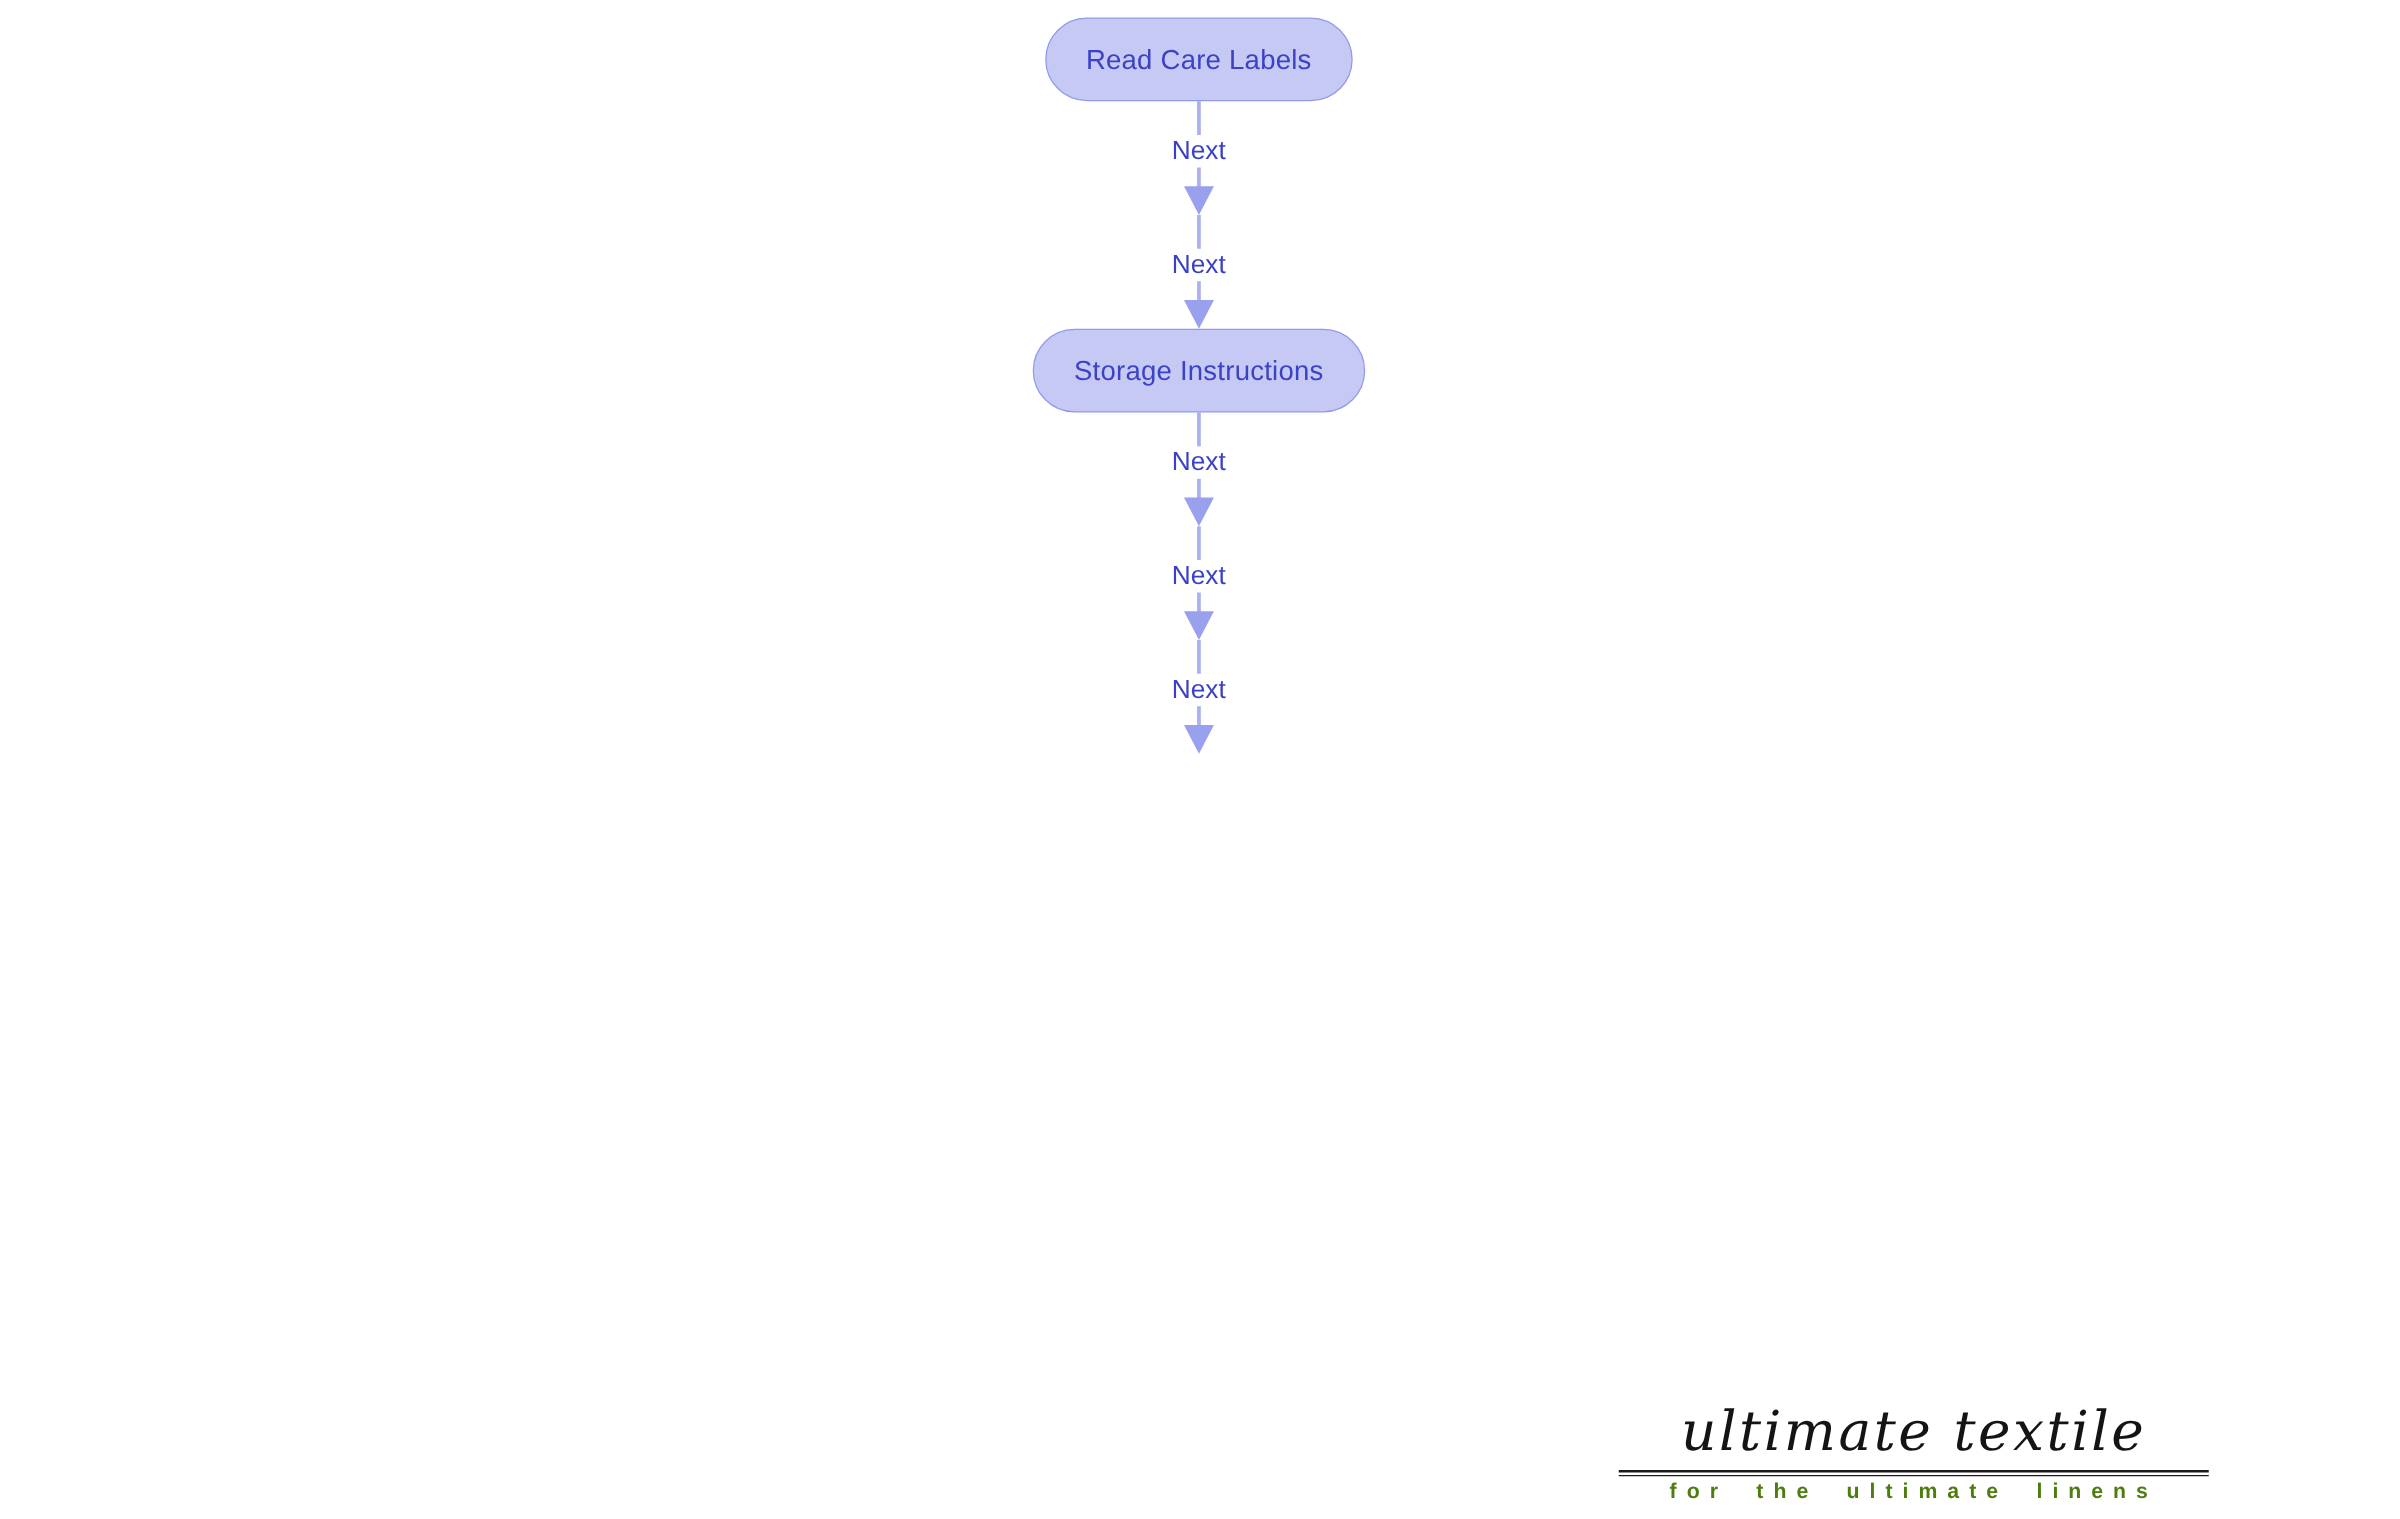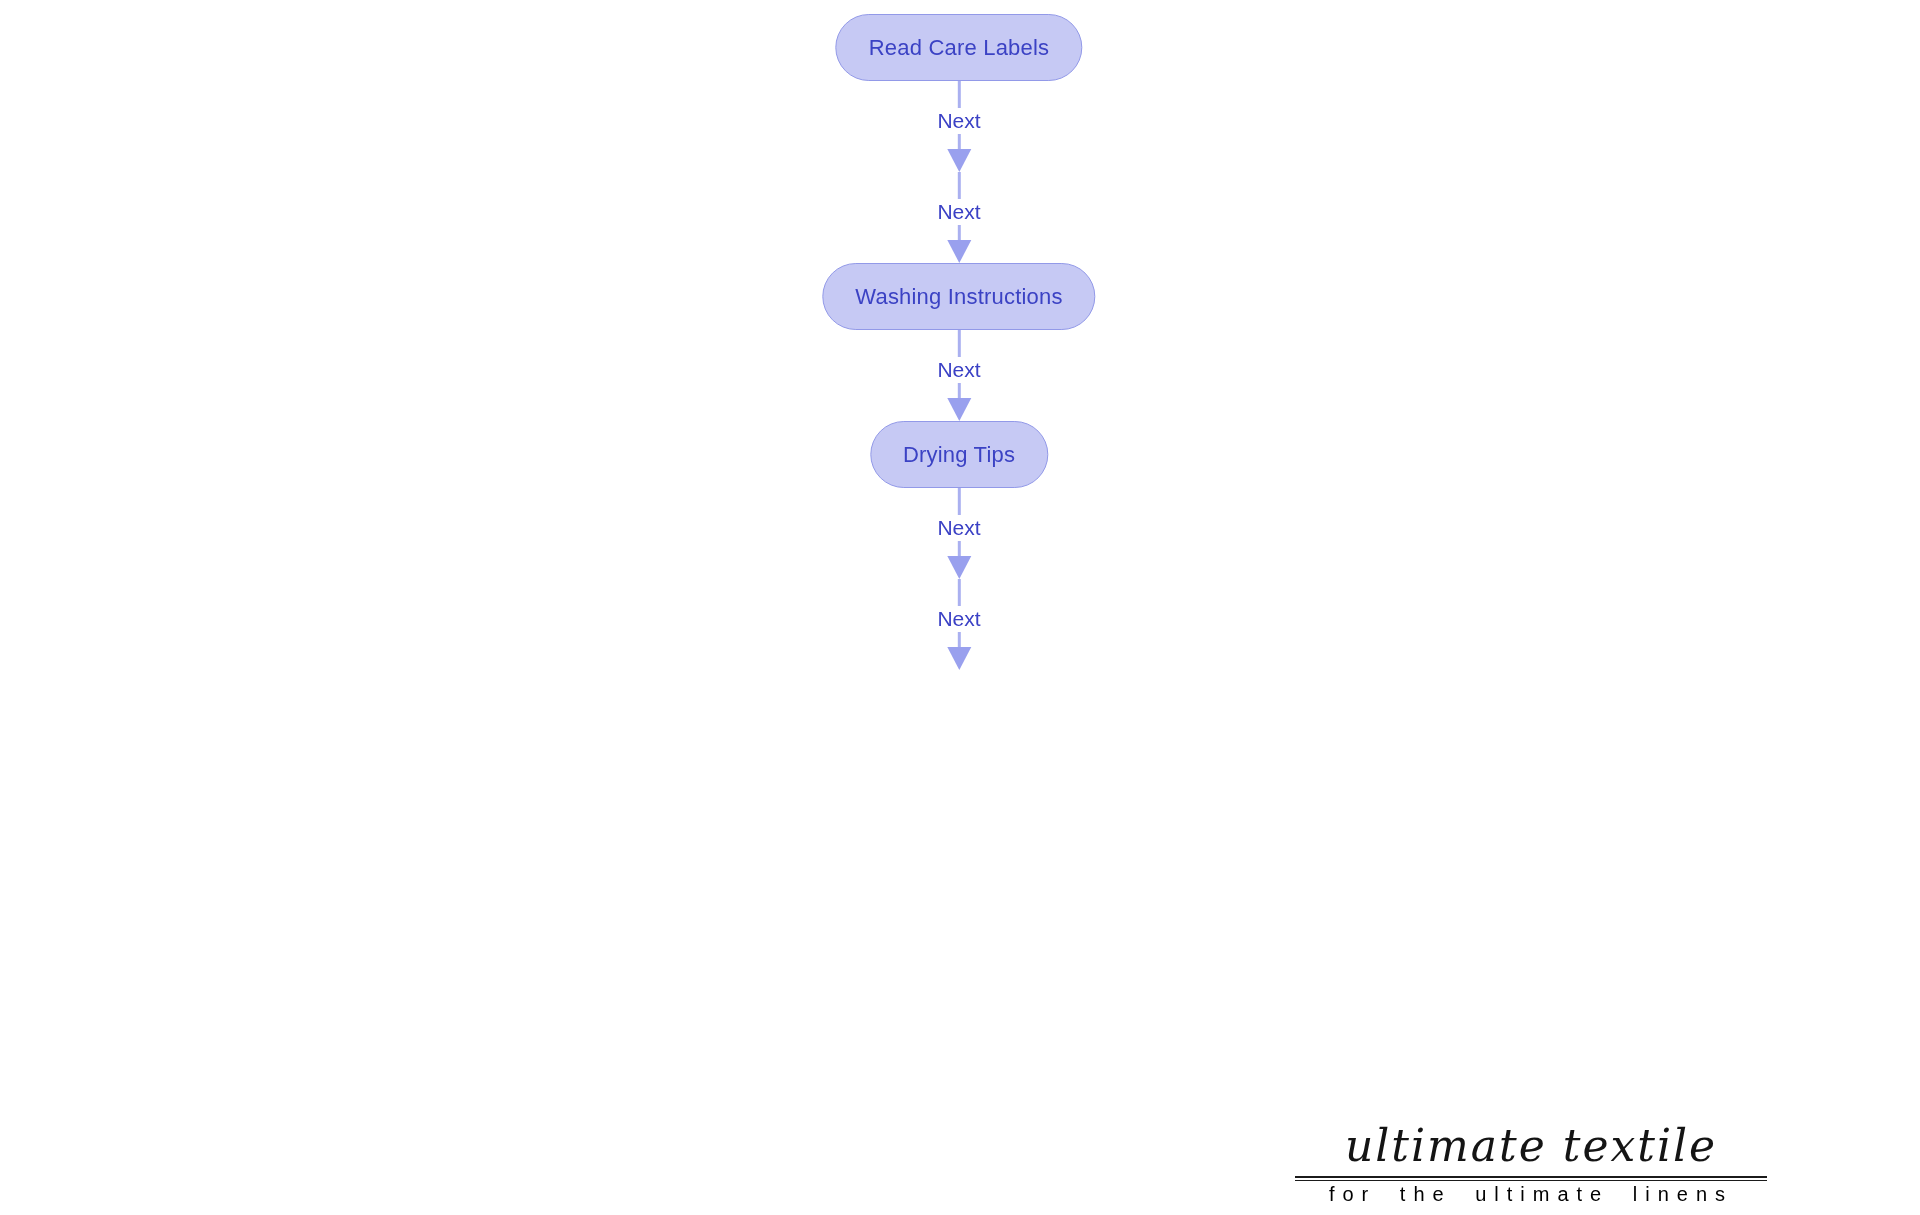--- a/index.html
+++ b/index.html
@@ -98,25 +98,26 @@
     color: #141414;
   }
   .logo-rule {
     margin-top: 2px;
     border-top: 2px solid #1b1b1b;
     border-bottom: 1px solid #1b1b1b;
     height: 2px;
   }
   .logo-tagline {
     margin-top: 2px;
-    font-size: 20px;
+    font-size: 17px;
     letter-spacing: 8px;
     word-spacing: 10px;
     white-space: nowrap;
-    color: #000000;
+    color: #4d7c0f;
+    font-weight: bold;
   }
 </style>
 </head>
 <body>
 
 <div class="canvas">
 
   <div class="flow">
 
     <div class="node">
@@ -130,32 +131,29 @@
     </div>
 
 
     <div class="connector">
       <div class="edge-line"></div>
       <div class="arrowhead"></div>
       <div class="edge-label">Next</div>
     </div>
 
     <div class="node">
-      <span>Washing Instructions</span>
+      <span>Storage Instructions</span>
     </div>
 
     <div class="connector">
       <div class="edge-line"></div>
       <div class="arrowhead"></div>
       <div class="edge-label">Next</div>
     </div>
 
-    <div class="node">
-      <span>Drying Tips</span>
-    </div>
 
     <div class="connector">
       <div class="edge-line"></div>
       <div class="arrowhead"></div>
       <div class="edge-label">Next</div>
     </div>
 
 
     <div class="connector">
       <div class="edge-line"></div>

